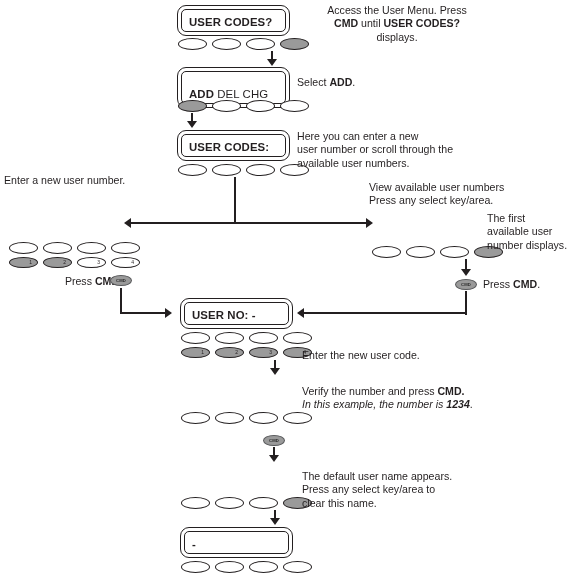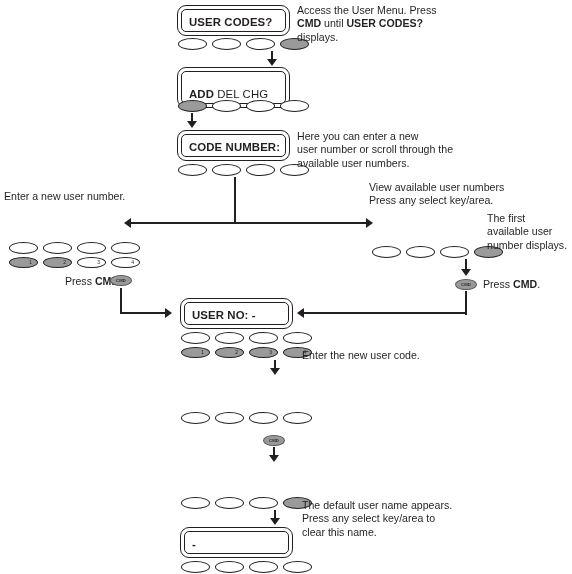--- a/index.html
+++ b/index.html
@@ -155,60 +155,61 @@
   </div>
   <div class="keyrow" style="left:178px; top:38px;">
     <div class="key"></div>
     <div class="key"></div>
     <div class="key"></div>
     <div class="key on"></div>
   </div>
   <div class="vline" style="left:271px; top:51px; height:9px;"></div>
   <div class="arrow down" style="left:267px; top:59px;"></div>
 
-  <div class="note" style="left:297px; top:4px; width:200px;"><span>Access the User Menu. Press</span><br><b>CMD</b><span> until </span><b>USER CODES?</b><br><span>displays.</span></div>
+  <div class="note" style="left:297px; top:4px; width:200px;text-align:center;"><span>Access the User Menu. Press</span><br><b>CMD</b><span> until </span><b>USER CODES?</b><br><span>displays.</span></div>
 
   <div class="panel" style="left:177px; top:67px; width:113px; height:41px;">
     <div class="screen">
       <span class="screen-text"><b>ADD</b><span class="light">&nbsp;<span>DEL  CHG</span></span></span>
     </div>
   </div>
   <div class="keyrow" style="left:178px; top:100px;">
     <div class="key on"></div>
     <div class="key"></div>
     <div class="key"></div>
     <div class="key"></div>
   </div>
   <div class="vline" style="left:191px; top:113px; height:9px;"></div>
   <div class="arrow down" style="left:187px; top:121px;"></div>
 
+  <div class="note" style="left:297px; top:76px; width:180px;"><span>Select </span><b>ADD</b><span>.</span></div>
 
   <div class="panel" style="left:177px; top:130px; width:113px; height:31px;">
     <div class="screen">
-      <span class="screen-text">CODE NUMBER:</span>
+      <span class="screen-text">USER CODES:</span>
     </div>
   </div>
   <div class="keyrow" style="left:178px; top:164px;">
     <div class="key"></div>
     <div class="key"></div>
     <div class="key"></div>
     <div class="key"></div>
   </div>
 
   <div class="note" style="left:297px; top:130px; width:210px;">Here you can enter a new
 user number or scroll through the
 available user numbers.</div>
 
   <div class="vline" style="left:234px; top:177px; height:46px;"></div>
 
   <div class="hline" style="left:130px; top:222px; width:238px;"></div>
   <div class="arrow left" style="left:124px; top:218px;"></div>
   <div class="arrow right" style="left:366px; top:218px;"></div>
 
-  <div class="note" style="left:4px; top:190px; width:200px;">Enter a new user number.</div>
+  <div class="note" style="left:4px; top:174px; width:200px;">Enter a new user number.</div>
 
   <div class="keyrow" style="left:9px; top:242px;">
     <div class="key"></div>
     <div class="key"></div>
     <div class="key"></div>
     <div class="key"></div>
   </div>
   <div class="keyrow" style="left:9px; top:257px;">
     <div class="key num on">
         <span class="n">1</span>
@@ -290,35 +291,36 @@
   <div class="vline" style="left:274px; top:360px; height:9px;"></div>
   <div class="arrow down" style="left:270px; top:368px;"></div>
 
   <div class="keyrow" style="left:181px; top:412px;">
     <div class="key"></div>
     <div class="key"></div>
     <div class="key"></div>
     <div class="key"></div>
   </div>
 
+  <div class="note" style="left:302px; top:385px; width:250px;"><span>Verify the number and press </span><b>CMD.</b><br><i>In this example, the number is </i><i><b>1234</b></i><span>.</span></div>
 
   <div class="cmd" style="left:263px; top:435px;">
     <span class="lbl">CMD</span>
   </div>
   <div class="vline" style="left:273px; top:447px; height:9px;"></div>
   <div class="arrow down" style="left:269px; top:455px;"></div>
 
   <div class="keyrow" style="left:181px; top:497px;">
     <div class="key"></div>
     <div class="key"></div>
     <div class="key"></div>
     <div class="key on"></div>
   </div>
 
-  <div class="note" style="left:302px; top:470px; width:230px;margin-top:29px;">The default user name appears.
+  <div class="note" style="left:302px; top:470px; width:230px;">The default user name appears.
 Press any select key/area to
 clear this name.</div>
 
   <div class="vline" style="left:274px; top:510px; height:9px;"></div>
   <div class="arrow down" style="left:270px; top:518px;"></div>
 
   <div class="panel" style="left:180px; top:527px; width:113px; height:31px;">
     <div class="screen">
       <span class="screen-text">-</span>
     </div>

